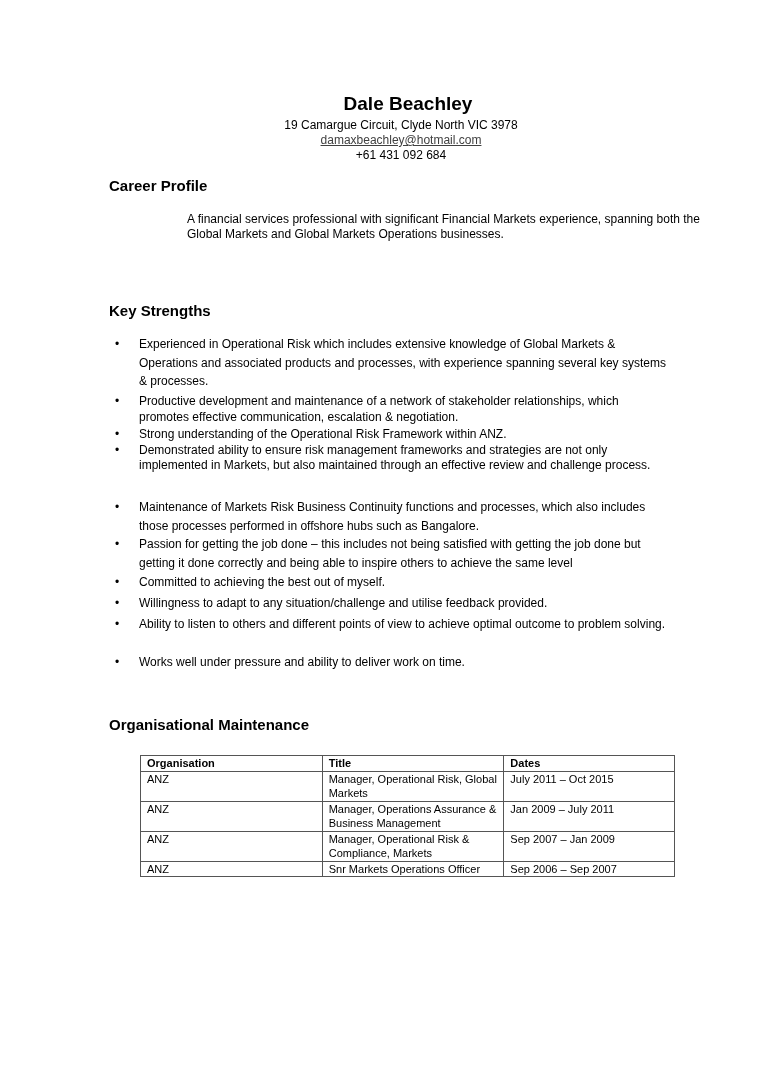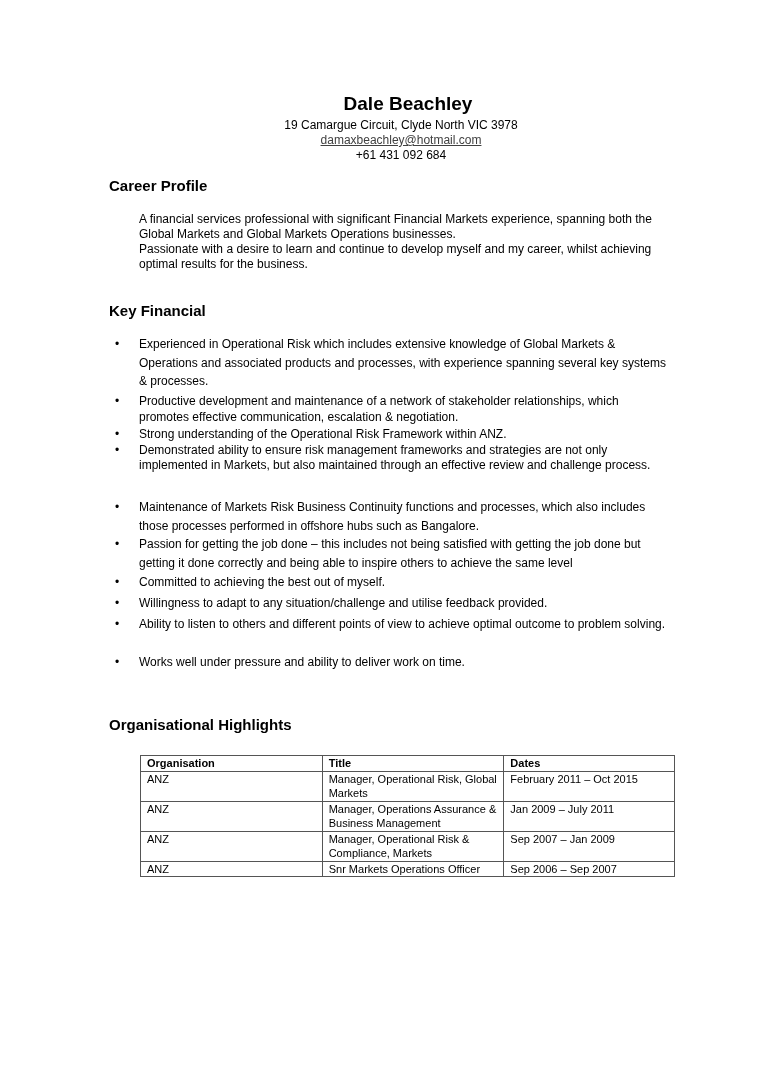--- a/index.html
+++ b/index.html
@@ -34,26 +34,25 @@
 </style>
 </head>
 <body>
 
 <div class="abs name">Dale Beachley</div>
 <div class="abs contact addr">19 Camargue  Circuit, Clyde North VIC 3978</div>
 <div class="abs contact email">damaxbeachley@hotmail.com</div>
 <div class="abs contact phone">+61 431 092 684</div>
 
 <div class="abs h2" style="top:177px;">Career Profile</div>
-<div class="abs para" style="top:212px;">
+<div class="abs para" style="top:212px;margin-left:48px;">
   <p>A financial services professional  with significant Financial Markets experience,  spanning both the Global Markets and Global Markets Operations  businesses.</p>
-  <p>Passionate with a desire to learn  and continue  to develop  myself and my career, whilst achieving  optimal results for the business.</p>
 </div>
 
-<div class="abs h2" style="top:302px;">Key Financial</div>
+<div class="abs h2" style="top:302px;">Key Strengths</div>
 <ul class="abs strengths" style="top:0;">
   <li style="top:335px; line-height:18.5px;">
     <span class="bullet">•</span>
     <span class="txt">Experienced  in Operational  Risk which includes  extensive  knowledge of Global Markets &amp; Operations  and associated products  and processes, with  experience  spanning  several  key systems &amp; processes.</span>
   </li>
   <li style="top:393px; line-height:16px;">
     <span class="bullet">•</span>
     <span class="txt">Productive  development  and maintenance  of a network  of stakeholder  relationships,  which promotes effective  communication,  escalation &amp; negotiation.</span>
   </li>
   <li style="top:427px; line-height:15px;">
@@ -83,40 +82,40 @@
   <li style="top:615px; line-height:18.5px;">
     <span class="bullet">•</span>
     <span class="txt">Ability to listen to others and different  points of view  to achieve  optimal  outcome to problem solving.</span>
   </li>
   <li style="top:653px; line-height:18.5px;">
     <span class="bullet">•</span>
     <span class="txt">Works well under  pressure  and ability to deliver  work  on time.</span>
   </li>
 </ul>
 
-<div class="abs h2" style="top:716px;">Organisational Highlights</div>
+<div class="abs h2" style="top:716px;">Organisational Maintenance</div>
 
 <table class="org">
   <colgroup>
       <col class="c1">
       <col class="c2">
       <col class="c3">
     </colgroup>
   <thead>
     <tr>
       <th>Organisation</th>
       <th>Title</th>
       <th>Dates</th>
     </tr>
   </thead>
   <tbody>
     <tr>
       <td>ANZ</td>
       <td>Manager, Operational  Risk, Global Markets</td>
-      <td>February 2011  – Oct 2015</td>
+      <td>July 2011  – Oct 2015</td>
     </tr>
     <tr>
       <td>ANZ</td>
       <td>Manager, Operations Assurance &amp; Business Management</td>
       <td>Jan  2009  – July 2011</td>
     </tr>
     <tr>
       <td>ANZ</td>
       <td>Manager, Operational  Risk &amp; Compliance,  Markets</td>
       <td>Sep 2007 – Jan 2009</td>

